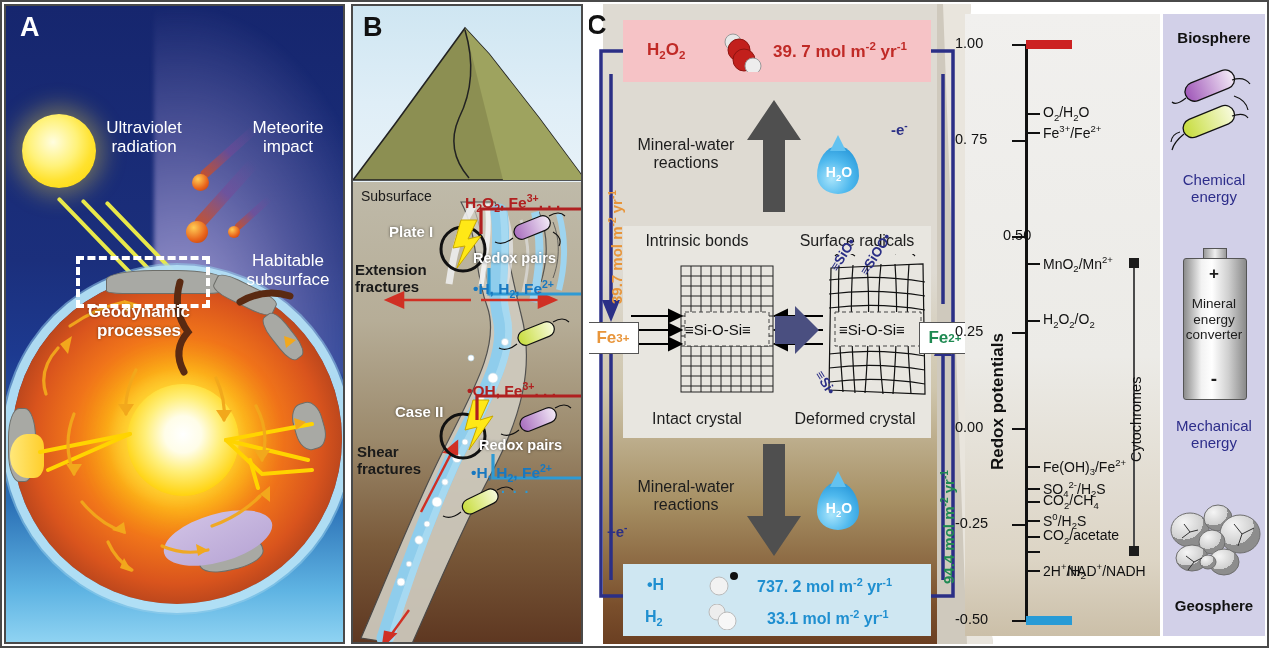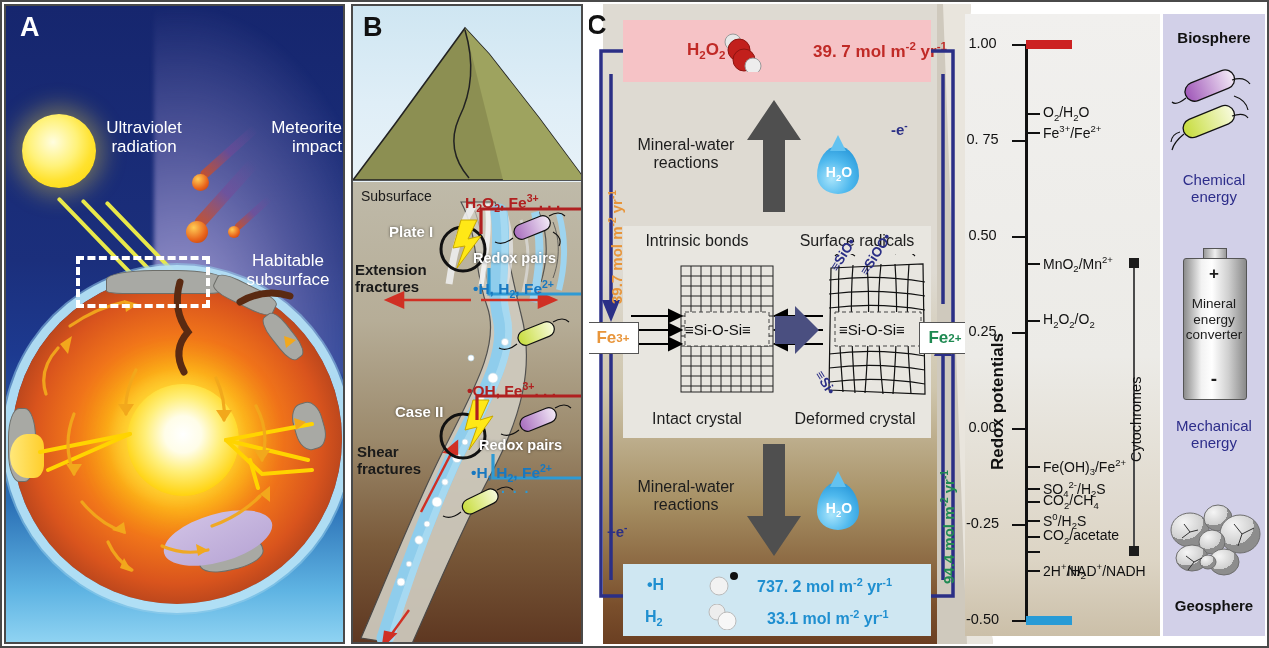--- a/index.html
+++ b/index.html
@@ -49,41 +49,41 @@
 
   
   #panelC{left:589px;top:4px;width:676px;height:640px;}
   #cGradBg{position:absolute;left:14px;top:0;width:352px;height:640px;
     background:linear-gradient(180deg,#dedad2 0%,#dedad2 42%,#cfc6ad 60%,#a68f63 78%,#7a4f2c 94%,#6b3f22 100%);}
   #cCurveMask{position:absolute;left:348px;top:0;width:62px;height:640px;}
   .cBox{position:absolute;box-sizing:border-box;}
   #h2o2box{left:34px;top:16px;width:308px;height:62px;background:#f6c3c6;}
   #hbox{left:34px;top:560px;width:308px;height:72px;background:#cfe7f2;}
   #midbox{left:34px;top:222px;width:308px;height:212px;background:#e8e6e0;}
-  .cRed{position:absolute;color:#c02a26;font-weight:bold;font-size:16px;white-space:nowrap;margin-left:40px;}
+  .cRed{position:absolute;color:#c02a26;font-weight:bold;font-size:16px;white-space:nowrap;}
   .cBlue{position:absolute;color:#1f8fd0;font-weight:bold;font-size:16px;white-space:nowrap;}
   .cDark{position:absolute;color:#1d1d1d;font-size:16px;line-height:1.15;text-align:center;}
   .cSmall{position:absolute;color:#222;font-size:13px;}
   .vlabel{position:absolute;white-space:nowrap;font-weight:bold;font-size:15px;
     transform-origin:0 0;}
   .febox{position:absolute;background:#fff;border:1.5px solid #555;font-weight:bold;
     font-size:17px;display:flex;align-items:center;justify-content:center;}
   .drop{position:absolute;width:42px;height:48px;
     background:radial-gradient(circle at 35% 68%,#a8e4fb 0%,#4fb9ee 45%,#1587cf 100%);
     border-radius:50% 50% 50% 50%/62% 62% 38% 38%;}
   .drop:before{content:"";position:absolute;left:50%;top:-11px;margin-left:-8px;
     width:0;height:0;border-left:8px solid transparent;border-right:8px solid transparent;
     border-bottom:16px solid #63c2f0;}
 
   
   #redoxPanel{position:absolute;left:965px;top:14px;width:195px;height:622px;
     background:linear-gradient(180deg,#f1f0ee 0%,#ecebe7 55%,#dcd4c4 88%,#cbbfa8 100%);}
   #redoxAxis{position:absolute;left:1025px;top:44px;width:3px;height:578px;background:#111;}
   .rtick{position:absolute;height:2px;background:#111;}
-  .rtickNum{position:absolute;font-size:14.5px;color:#111;text-align:center;white-space:nowrap;}
+  .rtickNum{position:absolute;font-size:14.5px;color:#111;text-align:left;white-space:nowrap;}
   .rlab{position:absolute;font-size:14px;color:#111;white-space:nowrap;}
   #redCap{position:absolute;left:1026px;top:40px;width:46px;height:9px;background:#cc2222;}
   #blueCap{position:absolute;left:1026px;top:616px;width:46px;height:9px;background:#279bd6;}
   #cytoLine{position:absolute;left:1133px;width:2px;background:#4b4b4b;}
   .cytoSq{position:absolute;width:10px;height:10px;background:#1c1c1c;left:1129px;}
   #cytoLbl{position:absolute;font-size:14.5px;color:#111;white-space:nowrap;
     transform:rotate(-90deg);transform-origin:0 0;}
   #redoxTitle{position:absolute;font-size:17px;font-weight:bold;color:#111;white-space:nowrap;
     transform:rotate(-90deg);transform-origin:0 0;}
 
@@ -176,24 +176,26 @@
         <path d="M168,8 Q160,36 176,58 Q160,76 172,98" stroke="#5a2a12" stroke-width="7" fill="none" stroke-linecap="round"></path>
         <path d="M228,28 Q252,14 278,22" stroke="#5a2a12" stroke-width="7" fill="none" stroke-linecap="round"></path>
       </svg>
     </div>
 
     <div id="dashbox"></div>
 
     <div class="plabel" style="left:14px;top:6px;color:#fff;">A</div>
     <div class="aText" style="left:78px;top:112px;width:120px;white-space:pre-line;">Ultraviolet
 radiation</div>
-    <div class="aText" style="left:228px;top:112px;width:108px;white-space:pre-line;text-align:right;">Meteorite
+    <div class="aText" style="left:228px;top:112px;width:108px;white-space:pre-line;">Meteorite
 impact</div>
     <div class="aText" style="left:226px;top:245px;width:112px;white-space:pre-line;text-align:center;">Habitable
 subsurface</div>
+    <div class="aTextBold" style="left:52px;top:296px;width:162px;white-space:pre-line;">Geodynamic
+processes</div>
   </div>
 
   <div id="panelB" class="panel">
     <div id="bSky"></div>
     <div id="bGround"></div>
 
     <svg width="232" height="640" style="position:absolute;left:0;top:0;">
 
       <polygon points="0,174 42,118 96,44 112,22 136,48 186,112 232,174" fill="#8c8f52" stroke="#222" stroke-width="1.6"></polygon>
       <polygon points="112,22 136,48 186,112 232,174 150,174" fill="#9ea35f" stroke="none"></polygon>
@@ -460,21 +462,21 @@
   <div id="cytoLine" style="top: 262.88px; height: 288px;"></div>
   <div class="cytoSq" style="top: 257.88px;"></div>
   <div class="cytoSq" style="top: 545.88px;"></div>
   <div id="cytoLbl" style="left:1128px;top:462px;">Cytochromes</div>
   <div id="redoxTicks">
       <div class="rtick" style="left: 1012px; width: 14px; top: 44px;"></div>
       <div class="rtickNum" style="left: 955px; width: 55px; top: 35px;">1.00</div>
       <div class="rtick" style="left: 1012px; width: 14px; top: 140px;"></div>
       <div class="rtickNum" style="left: 955px; width: 55px; top: 131px;">0. 75</div>
       <div class="rtick" style="left: 1012px; width: 14px; top: 236px;"></div>
-      <div class="rtickNum" style="left: 955px; width: 55px; top: 227px;">0.50</div>
+      <div class="rtickNum" style="left: 955px; width: 55px; top: 227px; padding-left: 48px;">0.50</div>
       <div class="rtick" style="left: 1012px; width: 14px; top: 332px;"></div>
       <div class="rtickNum" style="left: 955px; width: 55px; top: 323px;">0.25</div>
       <div class="rtick" style="left: 1012px; width: 14px; top: 428px;"></div>
       <div class="rtickNum" style="left: 955px; width: 55px; top: 419px;">0.00</div>
       <div class="rtick" style="left: 1012px; width: 14px; top: 524px;"></div>
       <div class="rtickNum" style="left: 955px; width: 55px; top: 515px;">-0.25</div>
       <div class="rtick" style="left: 1012px; width: 14px; top: 620px;"></div>
       <div class="rtickNum" style="left: 955px; width: 55px; top: 611px;">-0.50</div>
     </div>
   <div id="redoxCouples">

